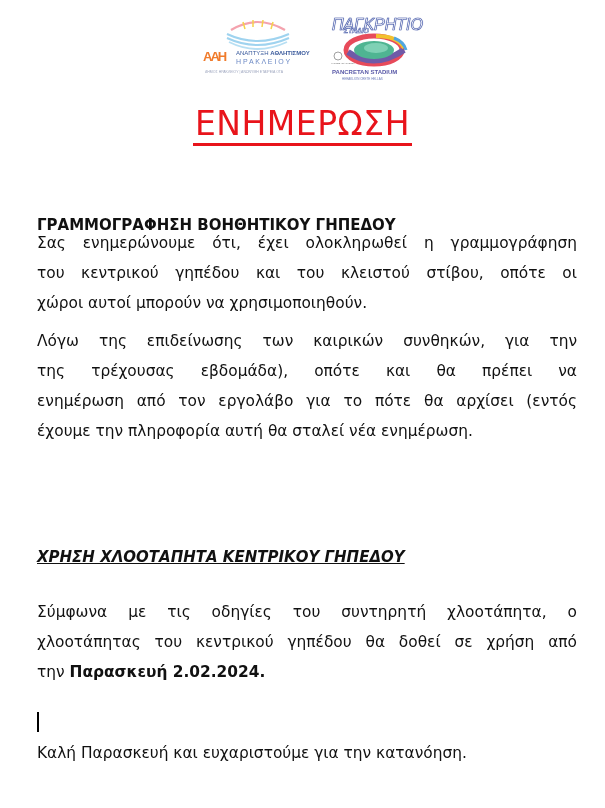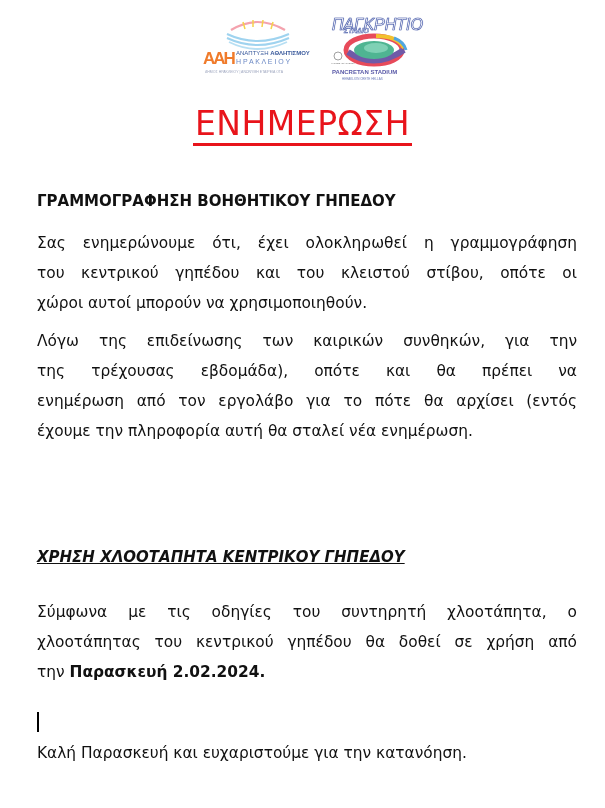--- a/index.html
+++ b/index.html
@@ -99,21 +99,21 @@
     <svg width="108" height="68" viewBox="0 0 108 68">
       <path d="M28 14 Q54 -2 82 14" stroke="#f4a3ae" stroke-width="2.2" fill="none"></path>
       <path d="M24 18 Q54 32 86 18" stroke="#9fd3ef" stroke-width="2" fill="none"></path>
       <path d="M24 22 Q54 36 86 22" stroke="#9fd3ef" stroke-width="2" fill="none"></path>
       <path d="M26 26 Q54 40 84 26" stroke="#b7dff3" stroke-width="1.8" fill="none"></path>
       <line x1="40" y1="6" x2="42" y2="13" stroke="#f5d24a" stroke-width="1.5"></line>
       <line x1="50" y1="4" x2="50" y2="11" stroke="#f5d24a" stroke-width="1.5"></line>
       <line x1="60" y1="4" x2="59" y2="11" stroke="#f5d24a" stroke-width="1.5"></line>
       <line x1="70" y1="6" x2="68" y2="13" stroke="#f5d24a" stroke-width="1.5"></line>
     </svg>
-    <div class="logo-text-small" style="left:0;top:33px;font-size:17px;font-weight:bold;color:#f07b2b;letter-spacing:-2px;">ΑΑΗ</div>
+    <div class="logo-text-small" style="left:0;top:33px;font-size:13px;font-weight:bold;color:#f07b2b;letter-spacing:-2px;">ΑΑΗ</div>
     <div class="logo-text-small" style="left:33px;top:34px;font-size:6px;color:#3a5a9c;">
       <span>ΑΝΑΠΤΥΞΗ</span>
       <span style="font-weight:bold">ΑΘΛΗΤΙΣΜΟΥ</span>
     </div>
     <div class="logo-text-small" style="left:33px;top:42px;font-size:7px;color:#6b88c4;">Η Ρ Α Κ Λ Ε Ι Ο Υ</div>
     <div class="logo-text-small" style="left:2px;top:54px;font-size:3.5px;color:#a0a8c0;">ΔΗΜΟΣ ΗΡΑΚΛΕΙΟΥ | ΑΝΩΝΥΜΗ ΕΤΑΙΡΕΙΑ ΟΤΑ</div>
   </div>
 
   <div class="logo-pan">
     <svg width="82" height="72" viewBox="0 0 82 72">
@@ -130,21 +130,21 @@
     <div class="logo-text-small" style="left:3px;top:48px;font-size:2.5px;color:#666;">ΔΗΜΟΣ ΗΡΑΚΛΕΙΟΥ</div>
     <div class="logo-text-small" style="left:4px;top:55px;font-size:6px;font-weight:bold;color:#5a5aa8;">PANCRETAN STADIUM</div>
     <div class="logo-text-small" style="left:14px;top:63px;font-size:3px;color:#6a78b8;">HERAKLION CRETE HELLAS</div>
   </div>
 </div>
 
 <div class="title">
   <span>ΕΝΗΜΕΡΩΣΗ</span>
 </div>
 
-<div class="heading" style="top:192px;">ΓΡΑΜΜΟΓΡΑΦΗΣΗ ΒΟΗΘΗΤΙΚΟΥ ΓΗΠΕΔΟΥ</div>
+<div class="heading" style="top:216px;">ΓΡΑΜΜΟΓΡΑΦΗΣΗ ΒΟΗΘΗΤΙΚΟΥ ΓΗΠΕΔΟΥ</div>
 
 <div class="text" style="top:228px;">
   <div class="line">Σας ενημερώνουμε ότι, έχει ολοκληρωθεί η γραμμογράφηση</div>
   <div class="line">του κεντρικού γηπέδου και του κλειστού στίβου, οπότε οι</div>
   <div class="line last">χώροι αυτοί μπορούν να χρησιμοποιηθούν.</div>
 </div>
 
 <div class="text" style="top:326px;">
   <div class="line">Λόγω της επιδείνωσης των καιρικών συνθηκών, για την</div>
   <div class="line">της τρέχουσας εβδομάδα), οπότε και θα πρέπει να</div>

